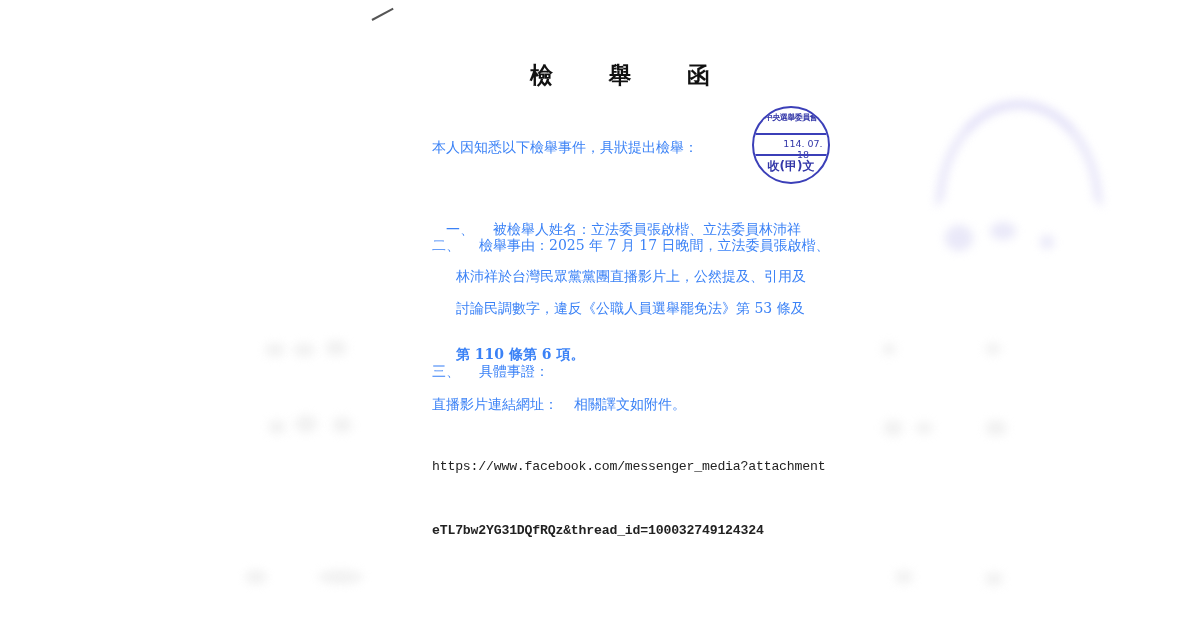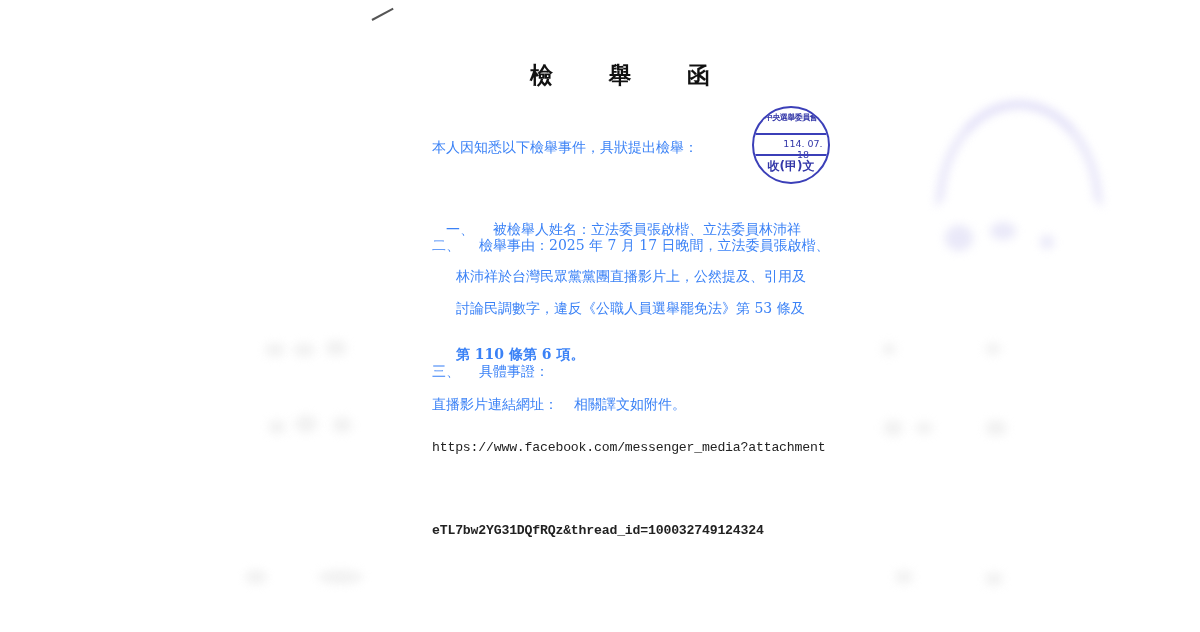--- a/index.html
+++ b/index.html
@@ -172,16 +172,16 @@
   <div class="line" style="left:456px;top:344px;font-weight:bold;">第 110 條第 6 項。</div>
 
   <div class="line" style="left:432px;top:361px;">
     <span class="indent-num">三、</span><span>具體事證：</span>
   </div>
 
   <div class="line" style="left:432px;top:394px;">
     <span>直播影片連結網址：</span><span style="display:inline-block;width:16px;"></span><span>相關譯文如附件。</span>
   </div>
 
-  <div class="line mono" style="left:432px;top:438px;">https://www.facebook.com/messenger_media?attachment</div>
+  <div class="line mono" style="left:432px;top:457px;">https://www.facebook.com/messenger_media?attachment</div>
   <div class="line mono" style="left:432px;top:521px;font-weight:bold;">eTL7bw2YG31DQfRQz&amp;thread_id=100032749124324</div>
 
 </div>
 
 </body></html>

